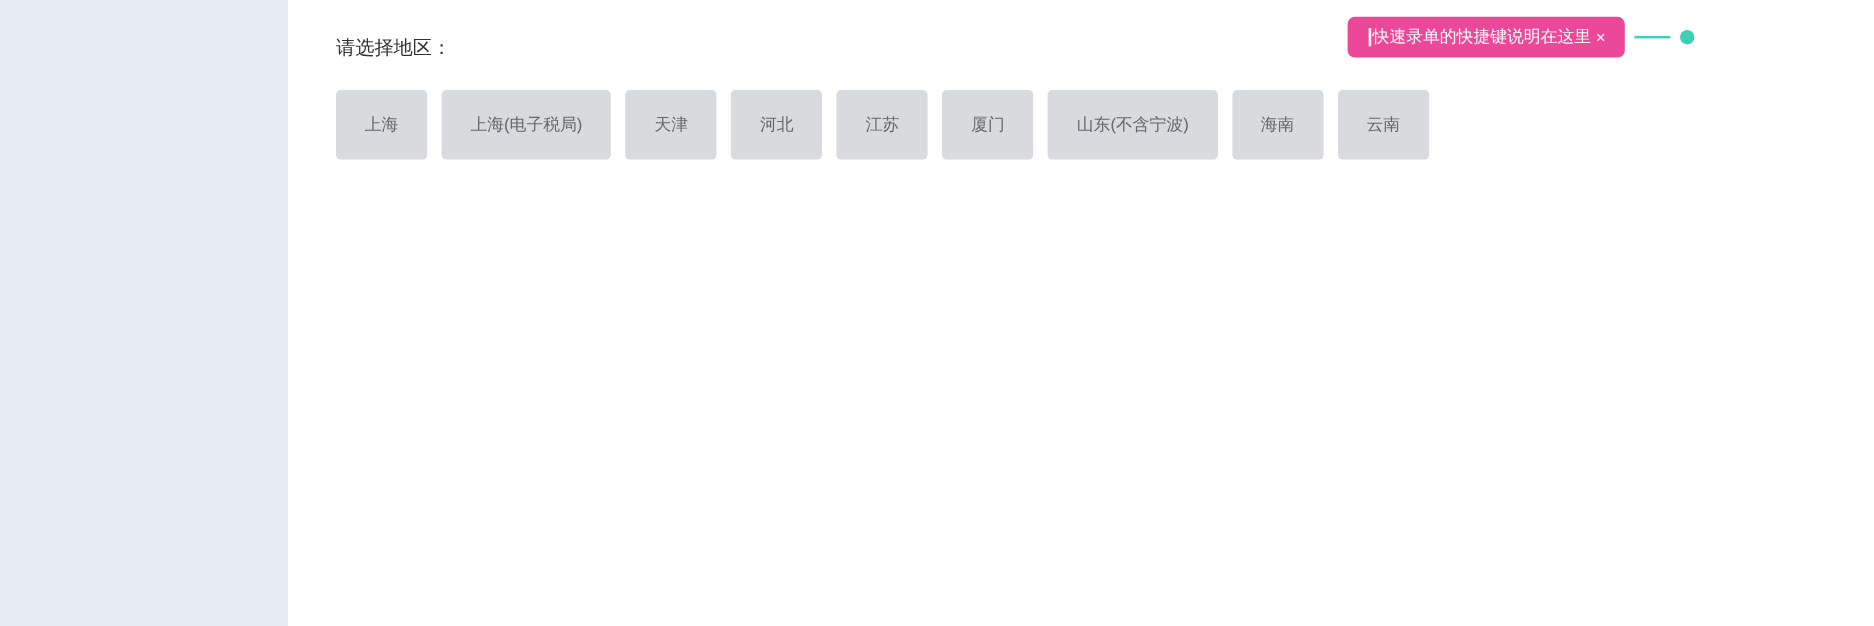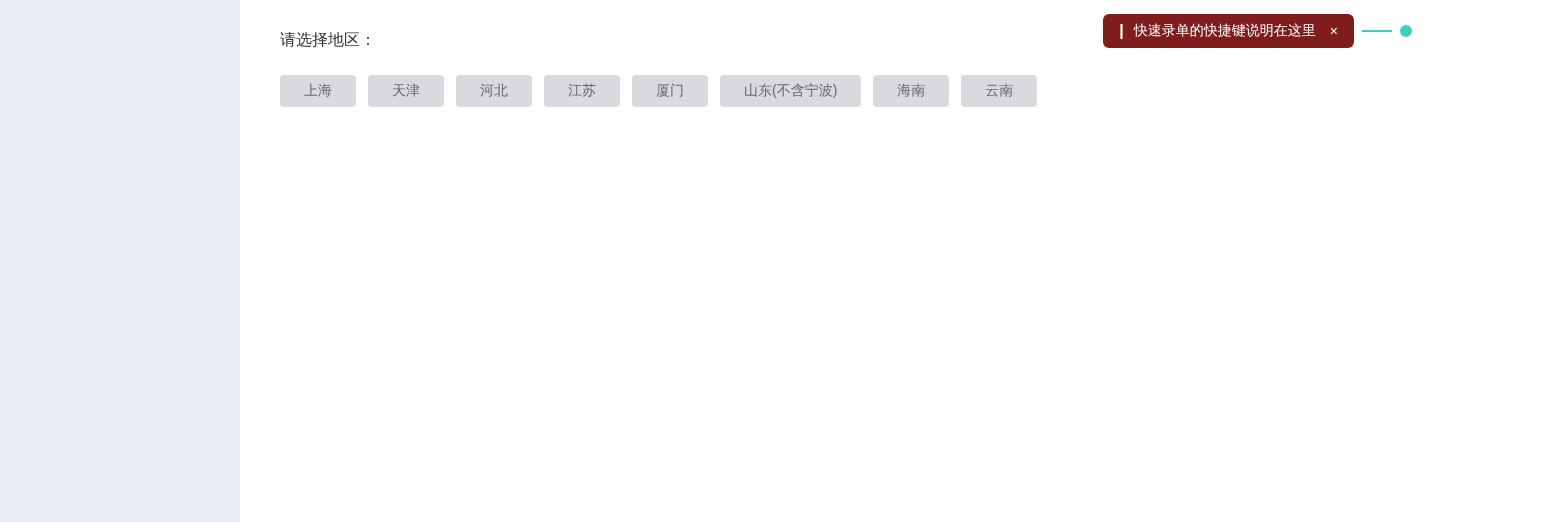--- a/index.html
+++ b/index.html
@@ -39,28 +39,27 @@
     .tooltip-container {
       position: absolute;
       top: 14px;
       right: 150px;
       display: flex;
       align-items: center;
       gap: 8px;
     }
 
     .tooltip-bubble {
-      background: #7f1d1d;
+      background: #ec4899;
       color: #ffffff;
       padding: 8px 16px;
       border-radius: 6px;
       font-size: 14px;
       display: flex;
       align-items: center;
-      gap: 10px;
       white-space: nowrap;
       position: relative;
     }
 
     .tooltip-bubble::before {
       content: '|';
       font-weight: bold;
       font-size: 16px;
     }
 
@@ -96,21 +95,21 @@
       display: flex;
       flex-wrap: wrap;
       gap: 12px;
     }
 
     .region-btn {
       background: #d9dadd;
       color: #666666;
       border: none;
       border-radius: 4px;
-      padding: 7px 24px;
+      padding: 20px 24px;
       font-size: 14px;
       cursor: pointer;
       white-space: nowrap;
       font-family: 'Microsoft YaHei', 'PingFang SC', sans-serif;
     }
   </style>
 </head>
 <body>
 
 <div class="sidebar"></div>
@@ -123,20 +122,21 @@
       <span class="tooltip-close">×</span>
     </div>
     <div class="tooltip-line"></div>
     <div class="tooltip-dot"></div>
   </div>
 
   <div class="section-title">请选择地区：</div>
 
   <div class="region-grid">
   <button class="region-btn">上海</button>
+      <button class="region-btn">上海(电子税局)</button>
       <button class="region-btn">天津</button>
       <button class="region-btn">河北</button>
       <button class="region-btn">江苏</button>
       <button class="region-btn">厦门</button>
       <button class="region-btn">山东(不含宁波)</button>
       <button class="region-btn">海南</button>
       <button class="region-btn">云南</button>
     </div>
 
 </div>

